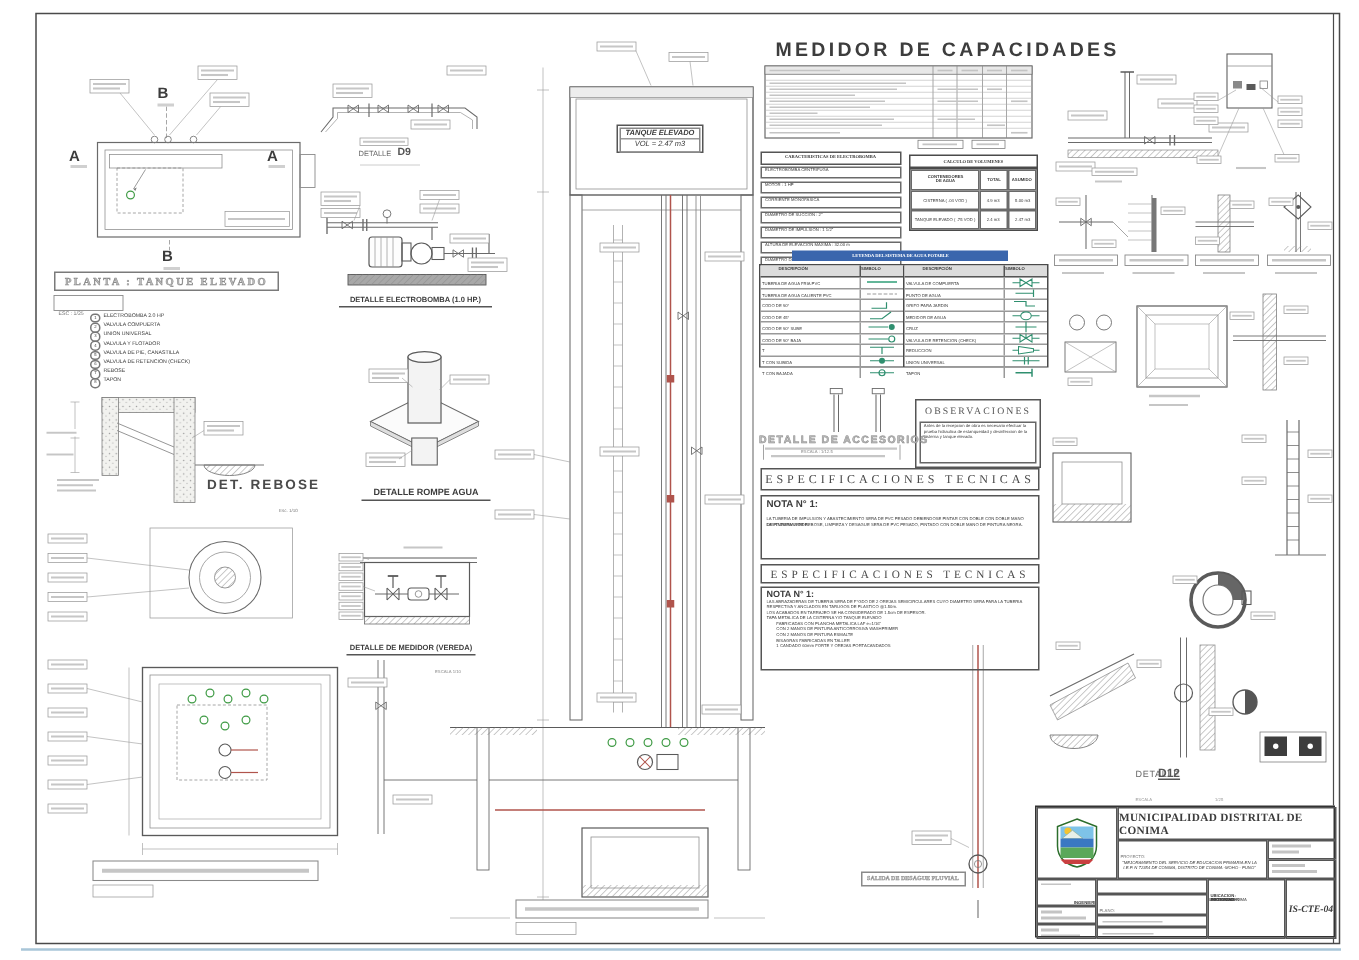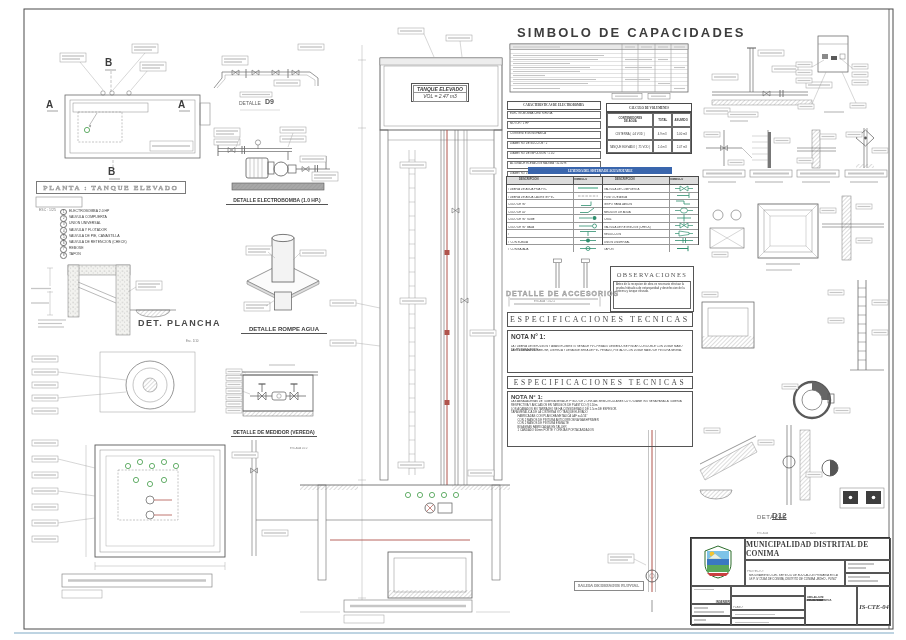--- a/index.html
+++ b/index.html
@@ -588,21 +588,21 @@
       <line x1="513" y1="88.5" x2="560" y2="88.5"></line>
           <line x1="674" y1="88.5" x2="685" y2="88.5"></line>
     </g>
     <rect x="612" y="93.5" width="30" height="5.5" fill="none" stroke="#777" stroke-width=".5"></rect>
     <rect x="648" y="93.5" width="22" height="5.5" fill="none" stroke="#777" stroke-width=".5"></rect>
     <line x1="615" y1="96.2" x2="638" y2="96.2" stroke="#c4c4c4" stroke-width="1.2"></line>
     <line x1="651" y1="96.2" x2="666" y2="96.2" stroke="#c4c4c4" stroke-width="1.2"></line>
   </g>
 </svg>
 
-<div class="t b" style="left:517px;top:25px;font-size:13px;letter-spacing:2.2px;color:#3d3d3d;">SIMBOLO  DE  CAPACIDADES</div>
+<div class="t b" style="left:517px;top:25px;font-size:13px;letter-spacing:2.2px;color:#3d3d3d;">MEDIDOR  DE  CAPACIDADES</div>
 
 <div class="t b" style="left:46px;top:99px;font-size:10px;">A</div>
 <div class="t b" style="left:178px;top:99px;font-size:10px;">A</div>
 <div class="t b" style="left:105px;top:57px;font-size:10px;">B</div>
 <div class="t b" style="left:108px;top:166px;font-size:10px;">B</div>
 <div class="box ttl-bar" style="left:36px;top:181px;width:150px;height:13px;border-color:#7a7a7a;">
   <span class="hollow" style="font-size:7px;letter-spacing:1.6px;">PLANTA : TANQUE ELEVADO</span>
 </div>
 <div class="t" style="left:39px;top:199px;"><span class="ts t35" style="color:#777;">ESC : 1/25</span></div>
 
@@ -650,21 +650,21 @@
         <span class="ts t35">REBOSE</span>
       </div>
   <div class="knrow">
         <span class="kc">
           <span class="ts t28 cc">8</span>
         </span>
         <span class="ts t35">TAPON</span>
       </div>
 </div>
 
-<div class="t b" style="left:138px;top:318px;font-size:9px;letter-spacing:1.4px;color:#4a4a4a;">DET. PLANCHA</div>
+<div class="t b" style="left:138px;top:318px;font-size:9px;letter-spacing:1.4px;color:#4a4a4a;">DET. REBOSE</div>
 <div class="t" style="left:186px;top:330px;"><span class="ts t3" style="color:#777;">Esc.  1/10</span></div>
 
 <div class="t" style="left:239px;top:100px;font-size:5px;color:#666;">DETALLE</div>
 <div class="t b" style="left:265px;top:98px;font-size:7px;color:#555;">D9</div>
 
 <div class="t b" style="left:226px;top:197px;width:102px;text-align:center;font-size:5px;border-bottom:1px solid #555;padding-bottom:1px;">DETALLE ELECTROBOMBA (1.0 HP.)</div>
 
 <div class="t b" style="left:241px;top:326px;width:86px;text-align:center;font-size:6px;border-bottom:1px solid #555;padding-bottom:1px;">DETALLE ROMPE AGUA</div>
 
 <div class="t b" style="left:231px;top:429px;width:86px;text-align:center;font-size:5px;border-bottom:.8px solid #555;padding-bottom:1px;">DETALLE DE MEDIDOR (VEREDA)</div>

